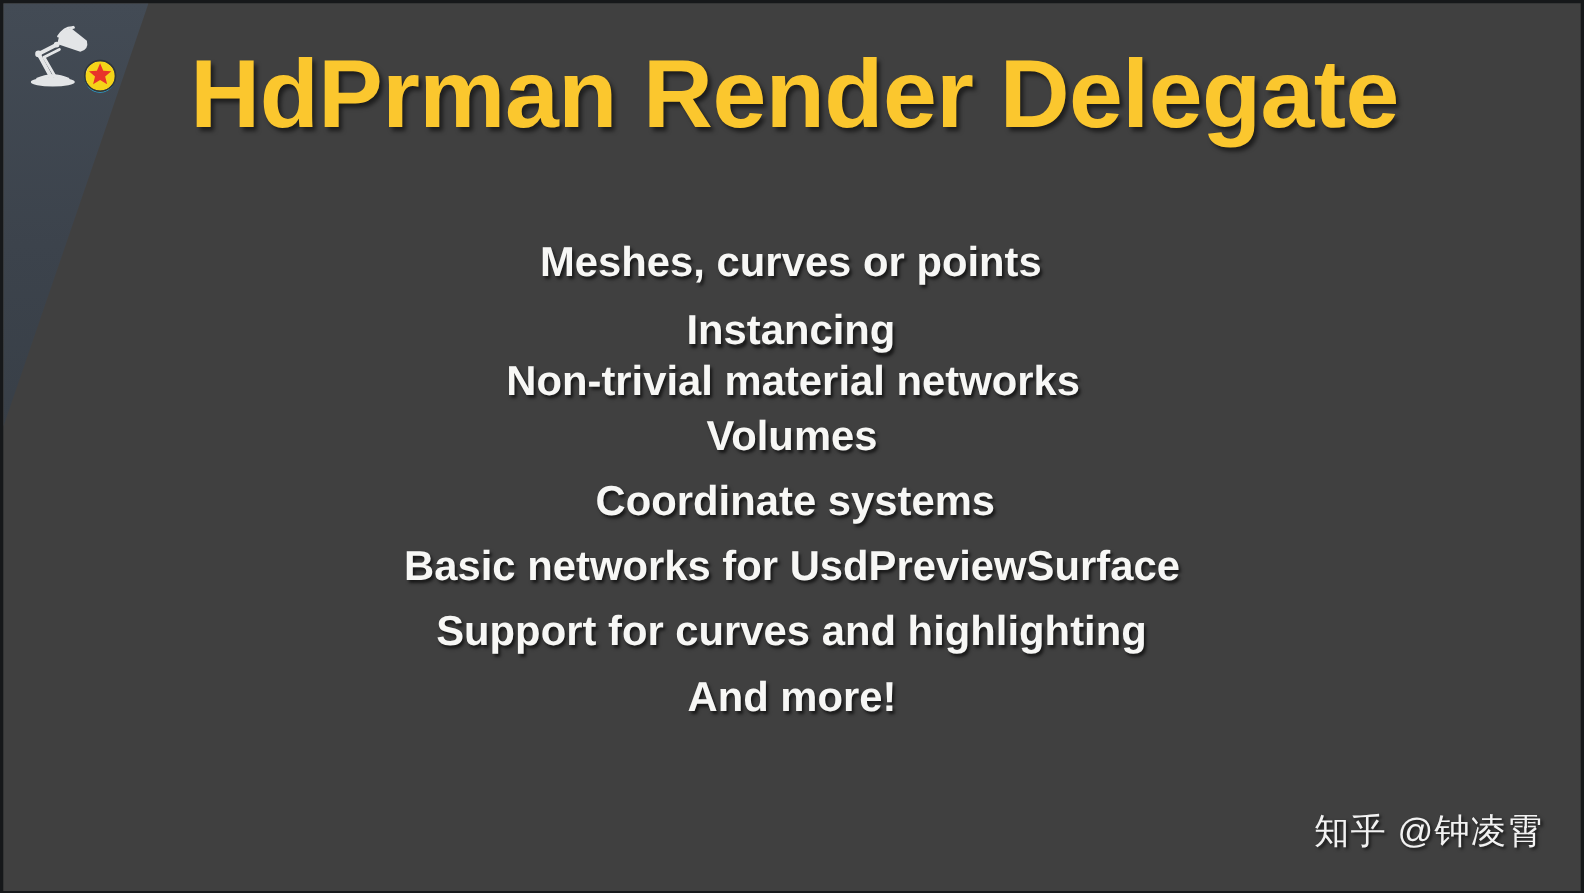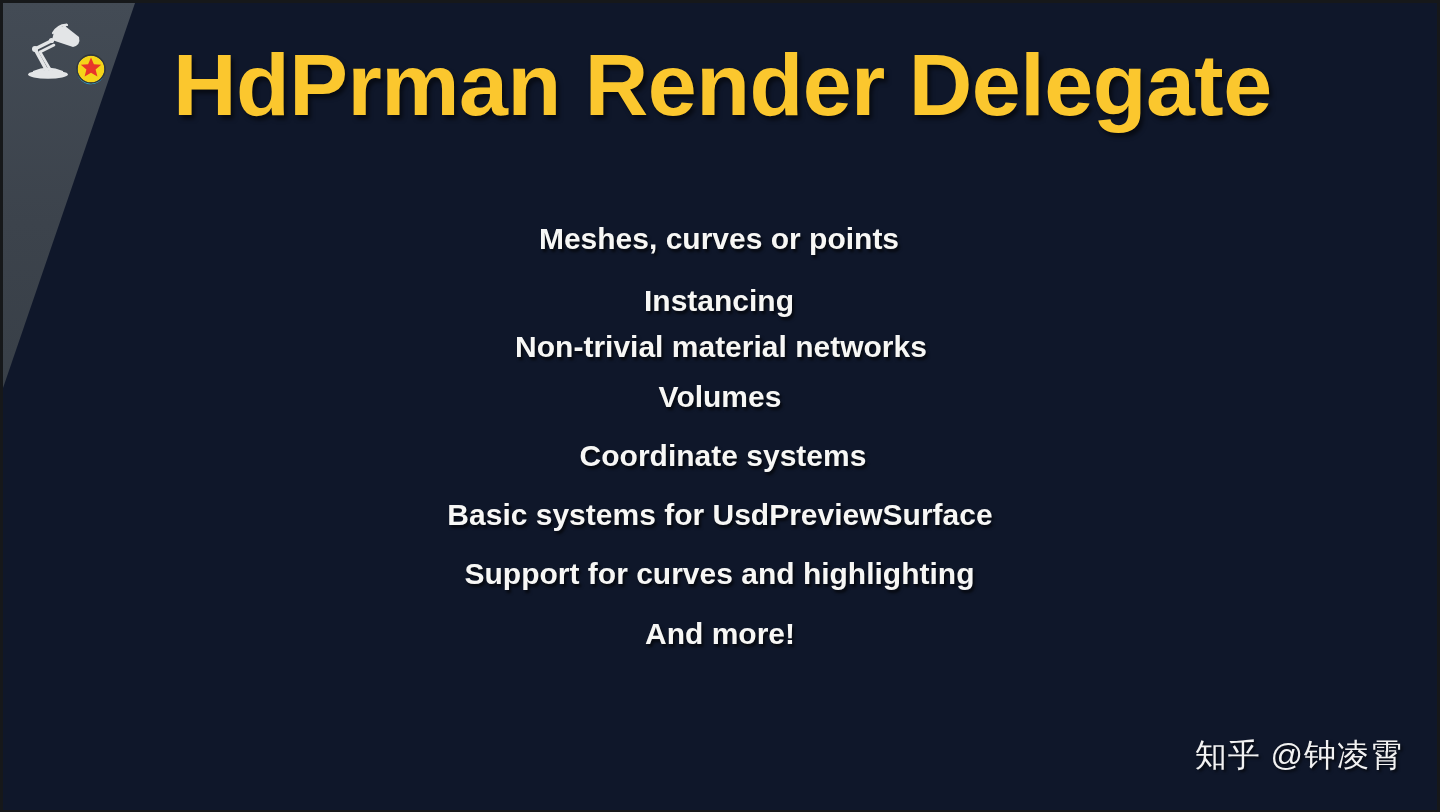--- a/index.html
+++ b/index.html
@@ -6,21 +6,21 @@
     margin: 0;
     padding: 0;
     background: #000000;
   }
 
   #slide {
     position: relative;
     width: 1440px;
     height: 812px;
     overflow: hidden;
-    background: #0f172a;
+    background: #404040;
     box-sizing: border-box;
     border-top: 3px solid #16181a;
     border-left: 3px solid #16181a;
     border-right: 3px solid #16181a;
     border-bottom: 2px solid #16181a;
     font-family: "Liberation Sans", sans-serif;
     text-decoration: underline;
   }
 
   
@@ -64,21 +64,21 @@
     position: absolute;
     left: 0;
     right: 0;
     top: 212px;
     display: flex;
     flex-direction: column;
     align-items: center;
   }
 
   .bullet-line {
-    font-size: 30px;
+    font-size: 38px;
     font-weight: bold;
     color: #f7f7f5;
     text-align: center;
     white-space: nowrap;
     text-shadow: 2px 3px 3px rgba(0,0,0,0.65);
     line-height: 1;
     height: 30px;
     display: flex;
     align-items: center;
     justify-content: center;
@@ -148,20 +148,20 @@
   </div>
 
   <div id="title">HdPrman Render Delegate</div>
 
   <div id="bullet-list">
     <div class="bullet-line">Meshes, curves or points</div>
     <div class="bullet-line">Instancing</div>
     <div class="bullet-line">Non-trivial material networks</div>
     <div class="bullet-line">Volumes</div>
     <div class="bullet-line">Coordinate systems</div>
-    <div class="bullet-line">Basic systems for UsdPreviewSurface</div>
+    <div class="bullet-line">Basic networks for UsdPreviewSurface</div>
     <div class="bullet-line">Support for curves and highlighting</div>
     <div class="bullet-line">And more!</div>
   </div>
 
   <div id="watermark">知乎 @钟凌霄</div>
 
 </div>
 
 </body></html>

